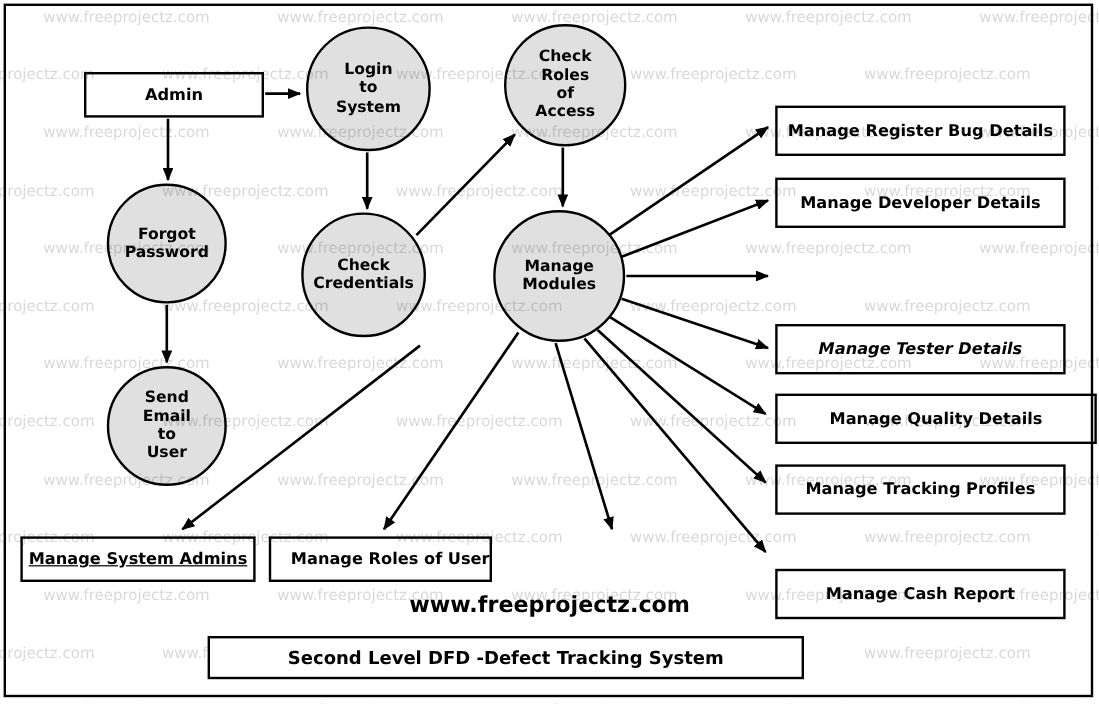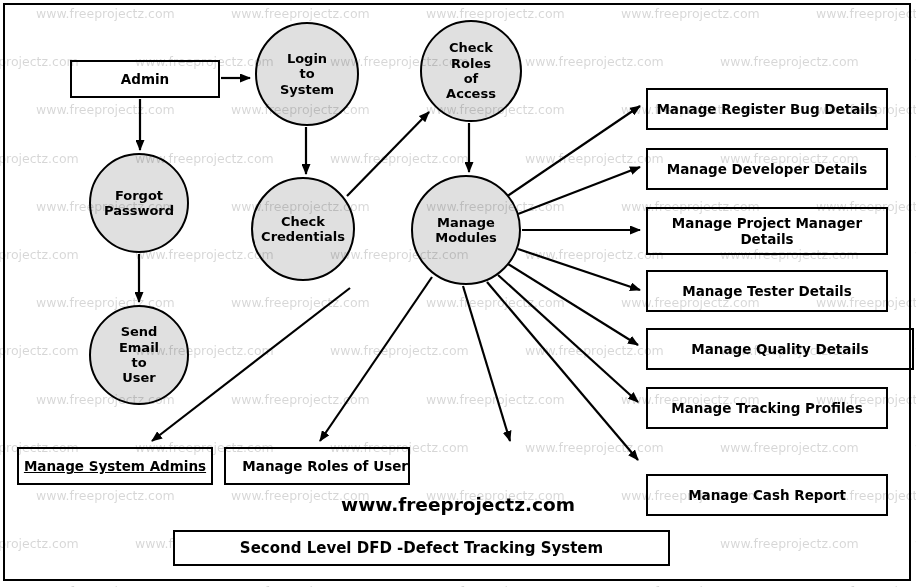--- a/index.html
+++ b/index.html
@@ -208,28 +208,22 @@
   </div>
 
   <div class="ext" style="left:646px; top:88px; width:242px; height:42px;">
     <span>Manage Register Bug Details</span>
   </div>
 
   <div class="ext solid-bg" style="left:646px; top:148px; width:242px; height:42px;">
     <span>Manage Developer Details</span>
   </div>
 
-  <div class="ext" style="left:646px; top:207px; width:242px; height:48px;">
-    <div>
-      <span>Manage Project</span>
-      <span>Manager Details</span>
-    </div>
-  </div>
-
-  <div class="ext solid-bg" style="left:646px; top:270px; width:242px; height:42px;">
+
+  <div class="ext solid-bg" style="left:646px; top:270px; width:242px; height:42px;font-style:italic;">
     <span>Manage Tester Details</span>
   </div>
 
   <div class="ext" style="left:646px; top:328px; width:268px; height:42px;">
     <span>Manage Quality Details</span>
   </div>
 
   <div class="ext solid-bg" style="left:646px; top:387px; width:242px; height:42px;">
     <span>Manage Tracking Profiles</span>
   </div>

